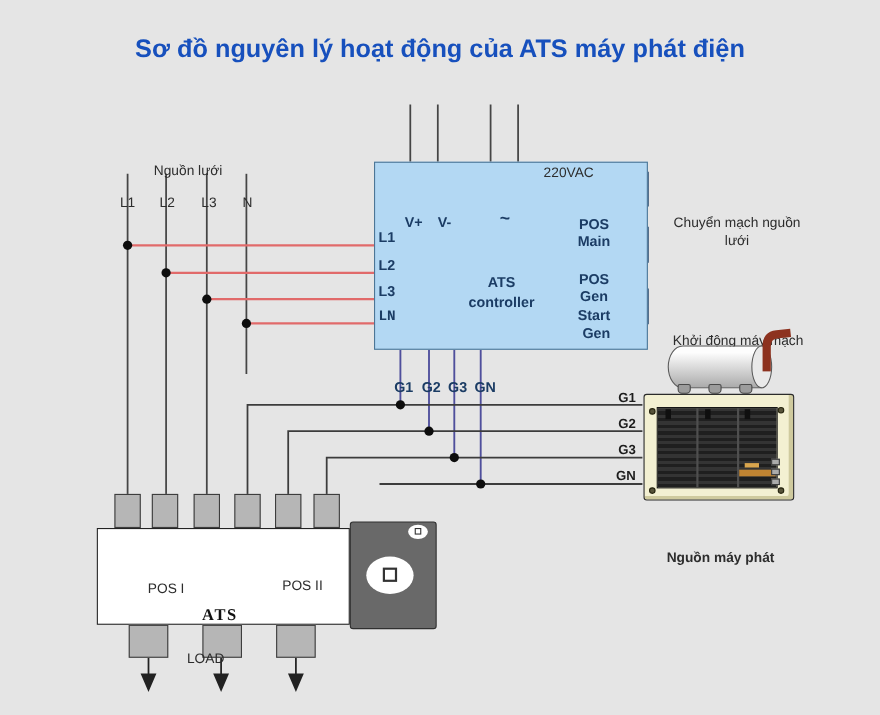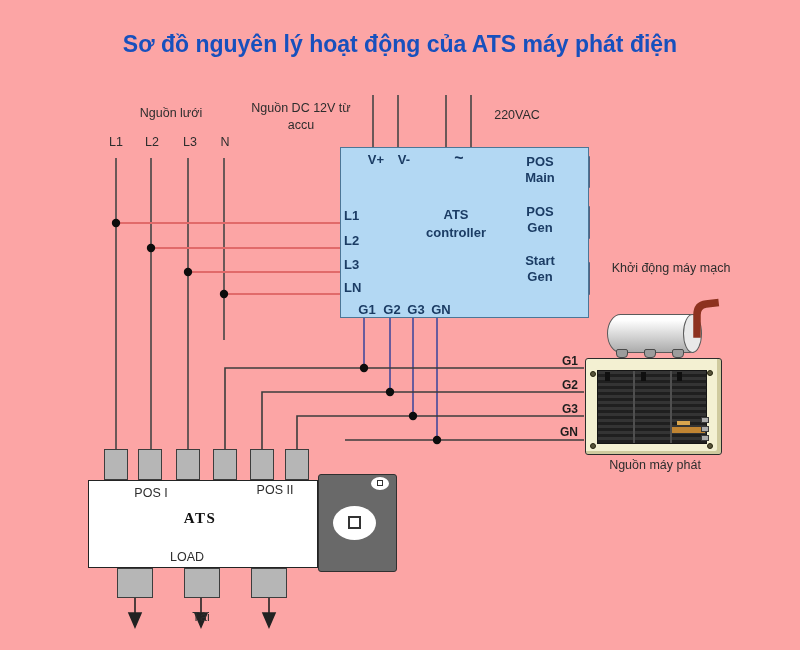--- a/index.html
+++ b/index.html
@@ -1,29 +1,29 @@
 <!DOCTYPE html>
 <html><head>
 <meta charset="utf-8">
 <style>
   * { margin: 0; padding: 0; box-sizing: border-box; }
   body { background: #ffffff; font-family: "Liberation Sans", sans-serif; }
   .canvas {
     position: relative; width: 800px; height: 650px;
-    background: #fca5a5; overflow: hidden;
+    background: #e5e5e5; overflow: hidden;
   }
   .title {
     position: absolute; left: 400px; top: 31px; transform: translateX(-50%);
     font-size: 23px; font-weight: bold; color: #1750bd; white-space: nowrap;
   }
   svg.layer { position: absolute; left: 0; top: 0; }
   .lbl {
     position: absolute; font-size: 12.5px; color: #2d2d2d; white-space: nowrap;
   }
-  .ctr { transform: translateX(-50%); text-align: center; }
+  .ctr { transform: translateX(-50%); text-align: center; margin-top: 42px; }
   .ralign { transform: translateX(-100%); }
   .navy { color: #1b3c64; font-weight: 600; font-size: 13px; }
   .block { line-height: 17px; text-align: center; }
   .controller-box {
     position: absolute; left: 340px; top: 147px; width: 249px; height: 171px;
     background: #b3d8f3; border: 1.5px solid #4c7696;
   }
   .terminal {
     position: absolute; background: #b6b6b6; border: 1.3px solid #3d3d3d;
   }
@@ -162,49 +162,49 @@
   <span class="lbl navy ctr" style="left:376px; top:152px;">V+</span>
   <span class="lbl navy ctr" style="left:404px; top:152px;">V-</span>
   <span class="lbl navy ctr" style="left:459px; top:149px; font-size:16px;">~</span>
   <div class="lbl navy ctr" style="left:456px; top:206px; line-height:18px; text-align:center;">
     <div>ATS</div>
     <div>controller</div>
   </div>
   <span class="lbl navy" style="left:344px; top:208px;">L1</span>
   <span class="lbl navy" style="left:344px; top:233px;">L2</span>
   <span class="lbl navy" style="left:344px; top:257px;">L3</span>
-  <span class="lbl navy" style="left:344px; top:280px;">LN</span>
+  <span class="lbl navy" style="left:344px; top:280px;font-family:Liberation Mono, monospace;">LN</span>
   <span class="lbl navy ctr" style="left:367px; top:302px;">G1</span>
   <span class="lbl navy ctr" style="left:392px; top:302px;">G2</span>
   <span class="lbl navy ctr" style="left:416px; top:302px;">G3</span>
   <span class="lbl navy ctr" style="left:441px; top:302px;">GN</span>
   <div class="lbl navy ctr" style="left:540px; top:154px; line-height:15.5px;">
     <div>POS</div>
     <div>Main</div>
   </div>
   <div class="lbl navy ctr" style="left:540px; top:204px; line-height:15.5px;">
     <div>POS</div>
     <div>Gen</div>
   </div>
-  <div class="lbl navy ctr" style="left:540px; top:253px; line-height:15.5px;">
+  <div class="lbl navy ctr" style="left:540px; top:237px; line-height:15.5px;text-align:right;">
     <div>Start</div>
     <div>Gen</div>
   </div>
 
   <span class="lbl ctr" style="left:171px; top:106px;">Nguồn lưới</span>
   <span class="lbl ctr" style="left:116px; top:135px;">L1</span>
   <span class="lbl ctr" style="left:152px; top:135px;">L2</span>
   <span class="lbl ctr" style="left:190px; top:135px;">L3</span>
   <span class="lbl ctr" style="left:225px; top:135px;">N</span>
-  <div class="lbl ctr block" style="left:301px; top:100px;">
-    <div>Nguồn DC 12V từ</div>
-    <div>accu</div>
-  </div>
   <span class="lbl ctr" style="left:517px; top:108px;">220VAC</span>
 
+  <div class="lbl ctr block" style="left:670px; top:152px;">
+    <div>Chuyển mạch nguồn</div>
+    <div>lưới</div>
+  </div>
   <span class="lbl ctr" style="left:671px; top:261px;">Khởi động máy mạch</span>
 
   <span class="lbl gbus ralign" style="left:578px; top:354px;">G1</span>
   <span class="lbl gbus ralign" style="left:578px; top:378px;">G2</span>
   <span class="lbl gbus ralign" style="left:578px; top:402px;">G3</span>
   <span class="lbl gbus ralign" style="left:578px; top:425px;">GN</span>
 
   <div class="tank-body"></div>
   <div class="tank-cap"></div>
   <svg class="layer" style="left:682px; top:296px;" width="38" height="42">
@@ -222,21 +222,21 @@
   <div class="gen-handle" style="left:677px; top:372px;"></div>
   <div class="gen-bar1"></div>
   <div class="gen-bar2"></div>
   <div class="gen-btn" style="left:701px; top:417px;"></div>
   <div class="gen-btn" style="left:701px; top:426px;"></div>
   <div class="gen-btn" style="left:701px; top:435px;"></div>
   <div class="bolt" style="left:590px; top:371px;"></div>
   <div class="bolt" style="left:707px; top:370px;"></div>
   <div class="bolt" style="left:590px; top:443px;"></div>
   <div class="bolt" style="left:707px; top:443px;"></div>
-  <span class="lbl ctr" style="left:655px; top:458px;">Nguồn máy phát</span>
+  <span class="lbl ctr" style="left:655px; top:458px;font-weight:bold;">Nguồn máy phát</span>
 
   <div class="ats-box"></div>
   <div class="terminal" style="left:104px; top:449px; width:24px; height:31px;"></div>
   <div class="terminal" style="left:138px; top:449px; width:24px; height:31px;"></div>
   <div class="terminal" style="left:176px; top:449px; width:24px; height:31px;"></div>
   <div class="terminal" style="left:213px; top:449px; width:24px; height:31px;"></div>
   <div class="terminal" style="left:250px; top:449px; width:24px; height:31px;"></div>
   <div class="terminal" style="left:285px; top:449px; width:24px; height:31px;"></div>
   <div class="terminal" style="left:117px; top:568px; width:36px; height:30px;"></div>
   <div class="terminal" style="left:184px; top:568px; width:36px; height:30px;"></div>

